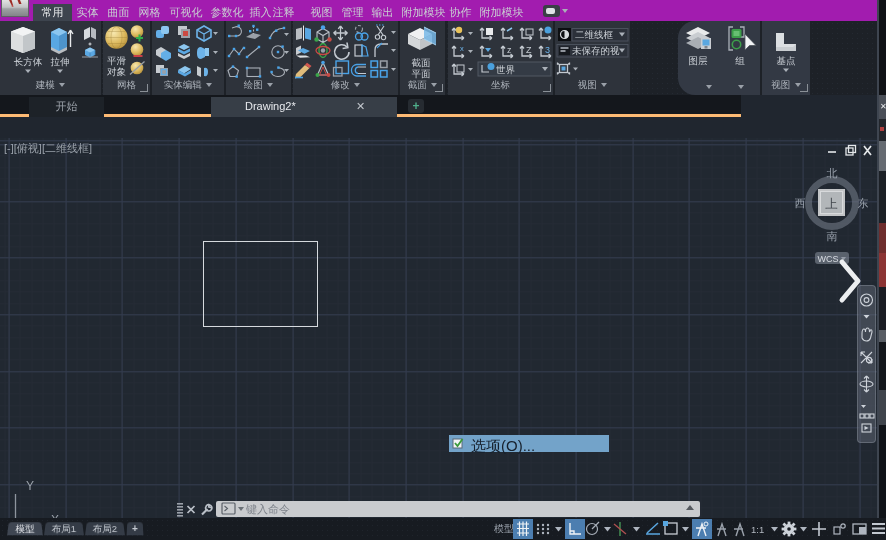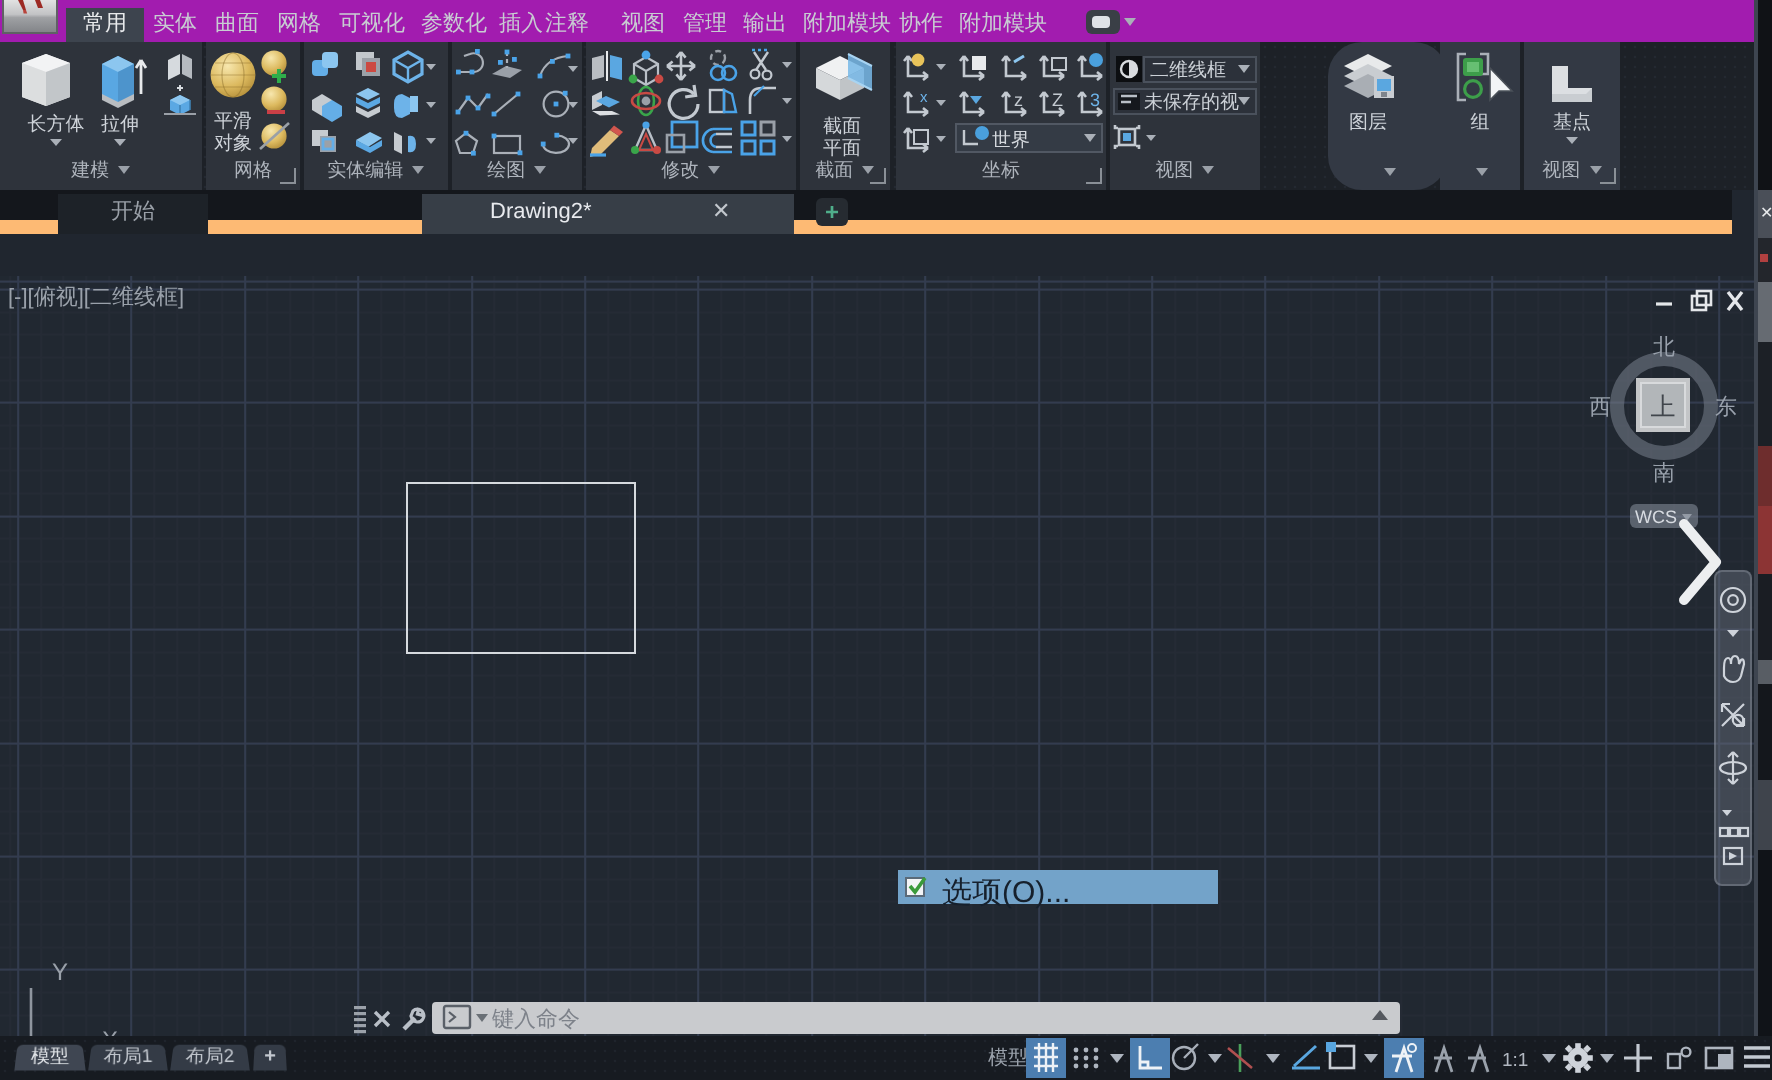--- a/index.html
+++ b/index.html
@@ -6,21 +6,21 @@
 .abs{position:absolute;}
 #menubar{left:0;top:0;width:886px;height:21px;background:#a21caf;}
 .mtab{position:absolute;top:4px;height:17px;line-height:17px;font-size:11px;color:#c8ccd2;text-align:center;}
 .mtab.act{background:#3d444e;color:#e8eaec;}
 #ribbon{left:0;top:21px;width:877px;height:74px;background:#1d2127;background-image:radial-gradient(circle,#242932 0.7px,transparent 0.8px);background-size:5px 5px;}
 .panel{position:absolute;top:0;height:74px;background:#2e333b;}
 .plabel{position:absolute;bottom:3px;left:0;width:100%;text-align:center;font-size:9.5px;color:#aeb4bc;}
 .tri{display:inline-block;width:0;height:0;border-left:3.5px solid transparent;border-right:3.5px solid transparent;border-top:4px solid #9aa0a8;vertical-align:middle;margin-left:2px;}
 .corner{position:absolute;right:2px;bottom:3px;width:7px;height:7px;border-right:1.5px solid #8a9097;border-bottom:1.5px solid #8a9097;}
 svg text{font-family:"Liberation Sans",sans-serif;}
-#filetabs{left:0;top:95px;width:866px;height:22px;background:#14171c;border-bottom:7px solid #fdba74;box-sizing:border-box;}
+#filetabs{left:0;top:95px;width:741px;height:22px;background:#14171c;border-bottom:3px solid #fdba74;box-sizing:border-box;}
 #canvas{left:0;top:117px;width:877px;height:401px;background:#212831;
 background-image:
  repeating-linear-gradient(to right,#333c4f 0 1px,transparent 1px 56.7px),
  repeating-linear-gradient(to bottom,#333c4f 0 1px,transparent 1px 56.7px),
  repeating-linear-gradient(to right,#252b35 0 1px,transparent 1px 11.34px),
  repeating-linear-gradient(to bottom,#252b35 0 1px,transparent 1px 11.34px);
 background-position:8.6px 6.3px,8.6px 6.3px,8.6px 6.3px,8.6px 6.3px;margin-top:21px;}
 #bottombar{left:0;top:518px;width:886px;height:22px;background:#171b21;background-image:radial-gradient(circle,#1f242c 0.7px,transparent 0.8px);background-size:5px 5px;}
 #cmdbar{left:216px;top:501px;width:484px;height:16px;background:#c9cbce;border-radius:2px;}
 #rightstrip{left:877px;top:0;width:9px;height:518px;background:#23262d;}
@@ -320,21 +320,21 @@
 <path d="M64 27.5 l6 0 l-3 4 z" fill="#aab0b8"></path>
 <g stroke="#c3c9d0" stroke-width="1.3" fill="none">
 <path d="M4 43 h-1.5 v-1.5 M13 43 h1.5 v-1.5 M4 52 h-1.5 v1.5 M13 52 h1.5 v1.5"></path>
 <rect x="4.5" y="43.5" width="8" height="8"></rect>
 </g>
 <rect x="6.5" y="45.5" width="4" height="4" fill="#5aa7e0"></rect>
 <path d="M18 46.5 l5 0 l-2.5 3 z" fill="#aab0b8"></path>
 </svg>
 <div class="plabel">视图 <b class="tri"></b></div>
 </div>
-<div class="panel" style="left:664px;width:60px;background:#333944;border-radius:17px;">
+<div class="panel" style="left:678px;width:60px;background:#333944;border-radius:17px;">
 <svg width="40" height="74" viewBox="0 0 40 74">
 <path d="M8 12 L20 6 L32 12 L20 18 Z" fill="#e8eaeb"></path>
 <path d="M8 17 L20 11 L32 17 L20 23 Z" fill="#c9cdd1"></path>
 <path d="M8 22 L20 16 L32 22 L20 28 Z" fill="#a9aeb4"></path>
 <rect x="23" y="17" width="10" height="11" fill="#c9cdd2"></rect>
 <rect x="24.5" y="18.5" width="7" height="6" fill="#5aa7e0"></rect>
 <rect x="26.5" y="25" width="3" height="2.5" fill="#7d838b"></rect>
 <text x="20" y="43" text-anchor="middle" font-size="9.5" fill="#ced3d9">图层</text>
 </svg>
 <div class="plabel"><b class="tri"></b></div>

